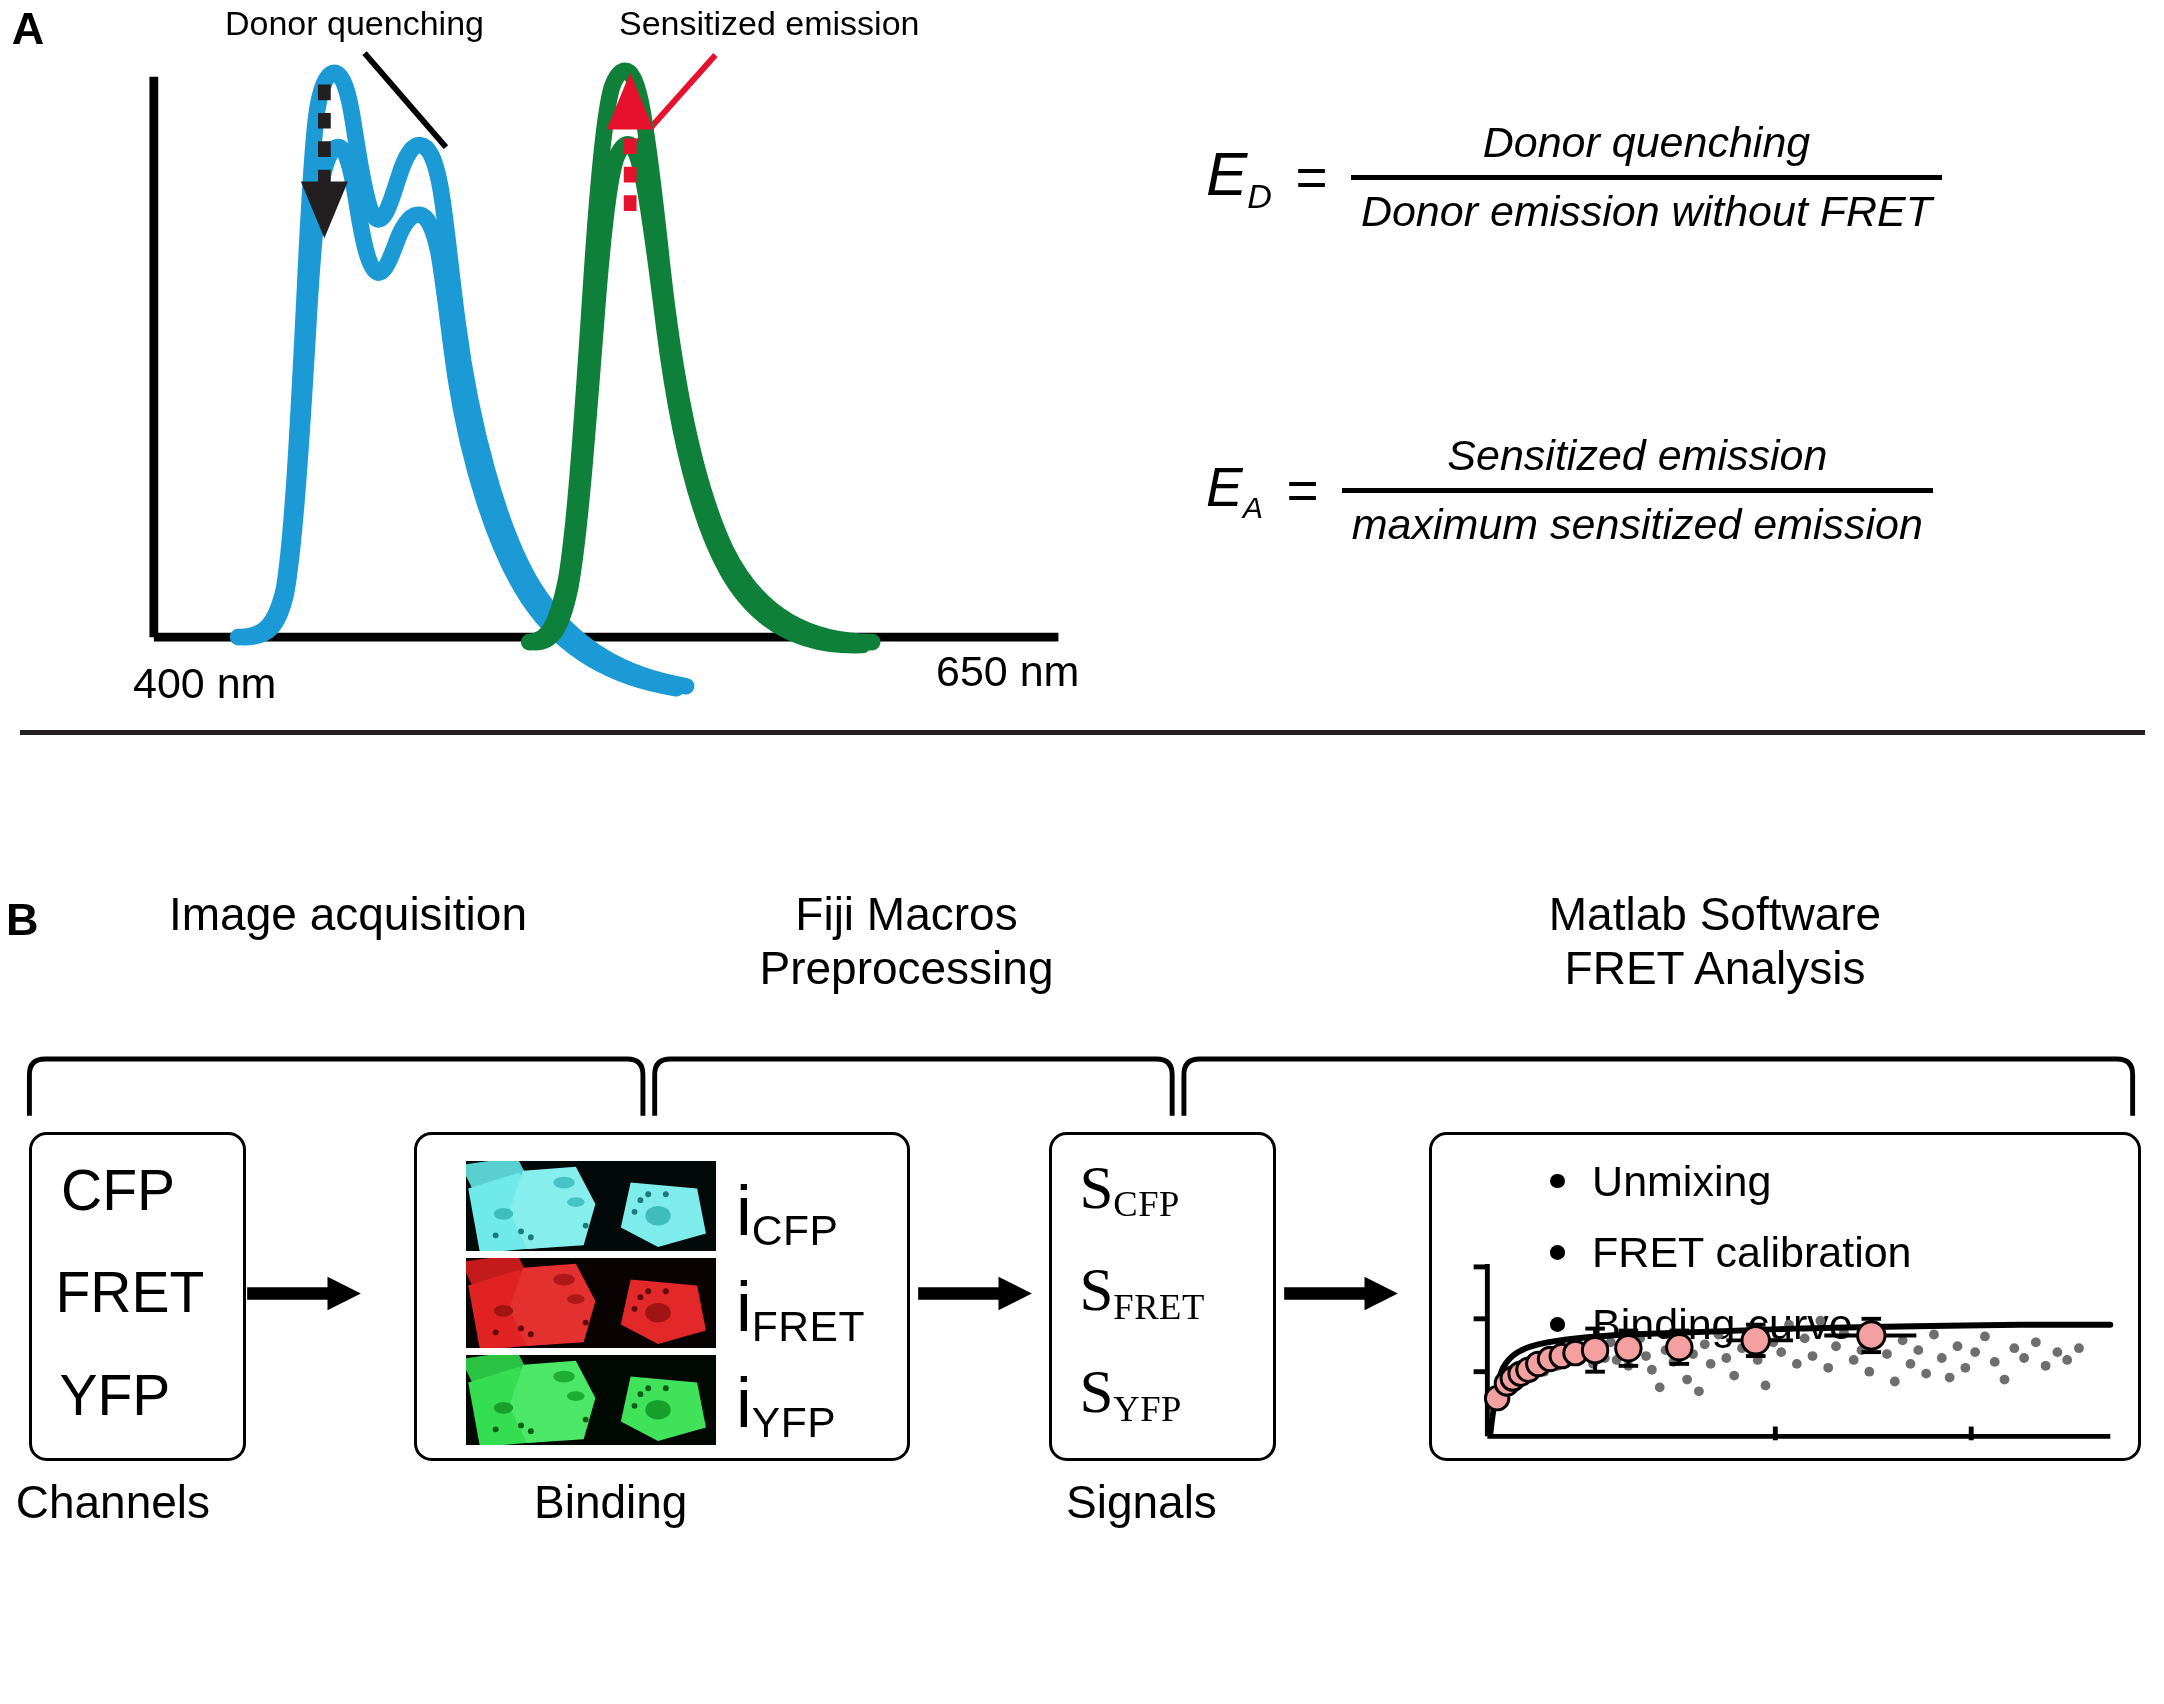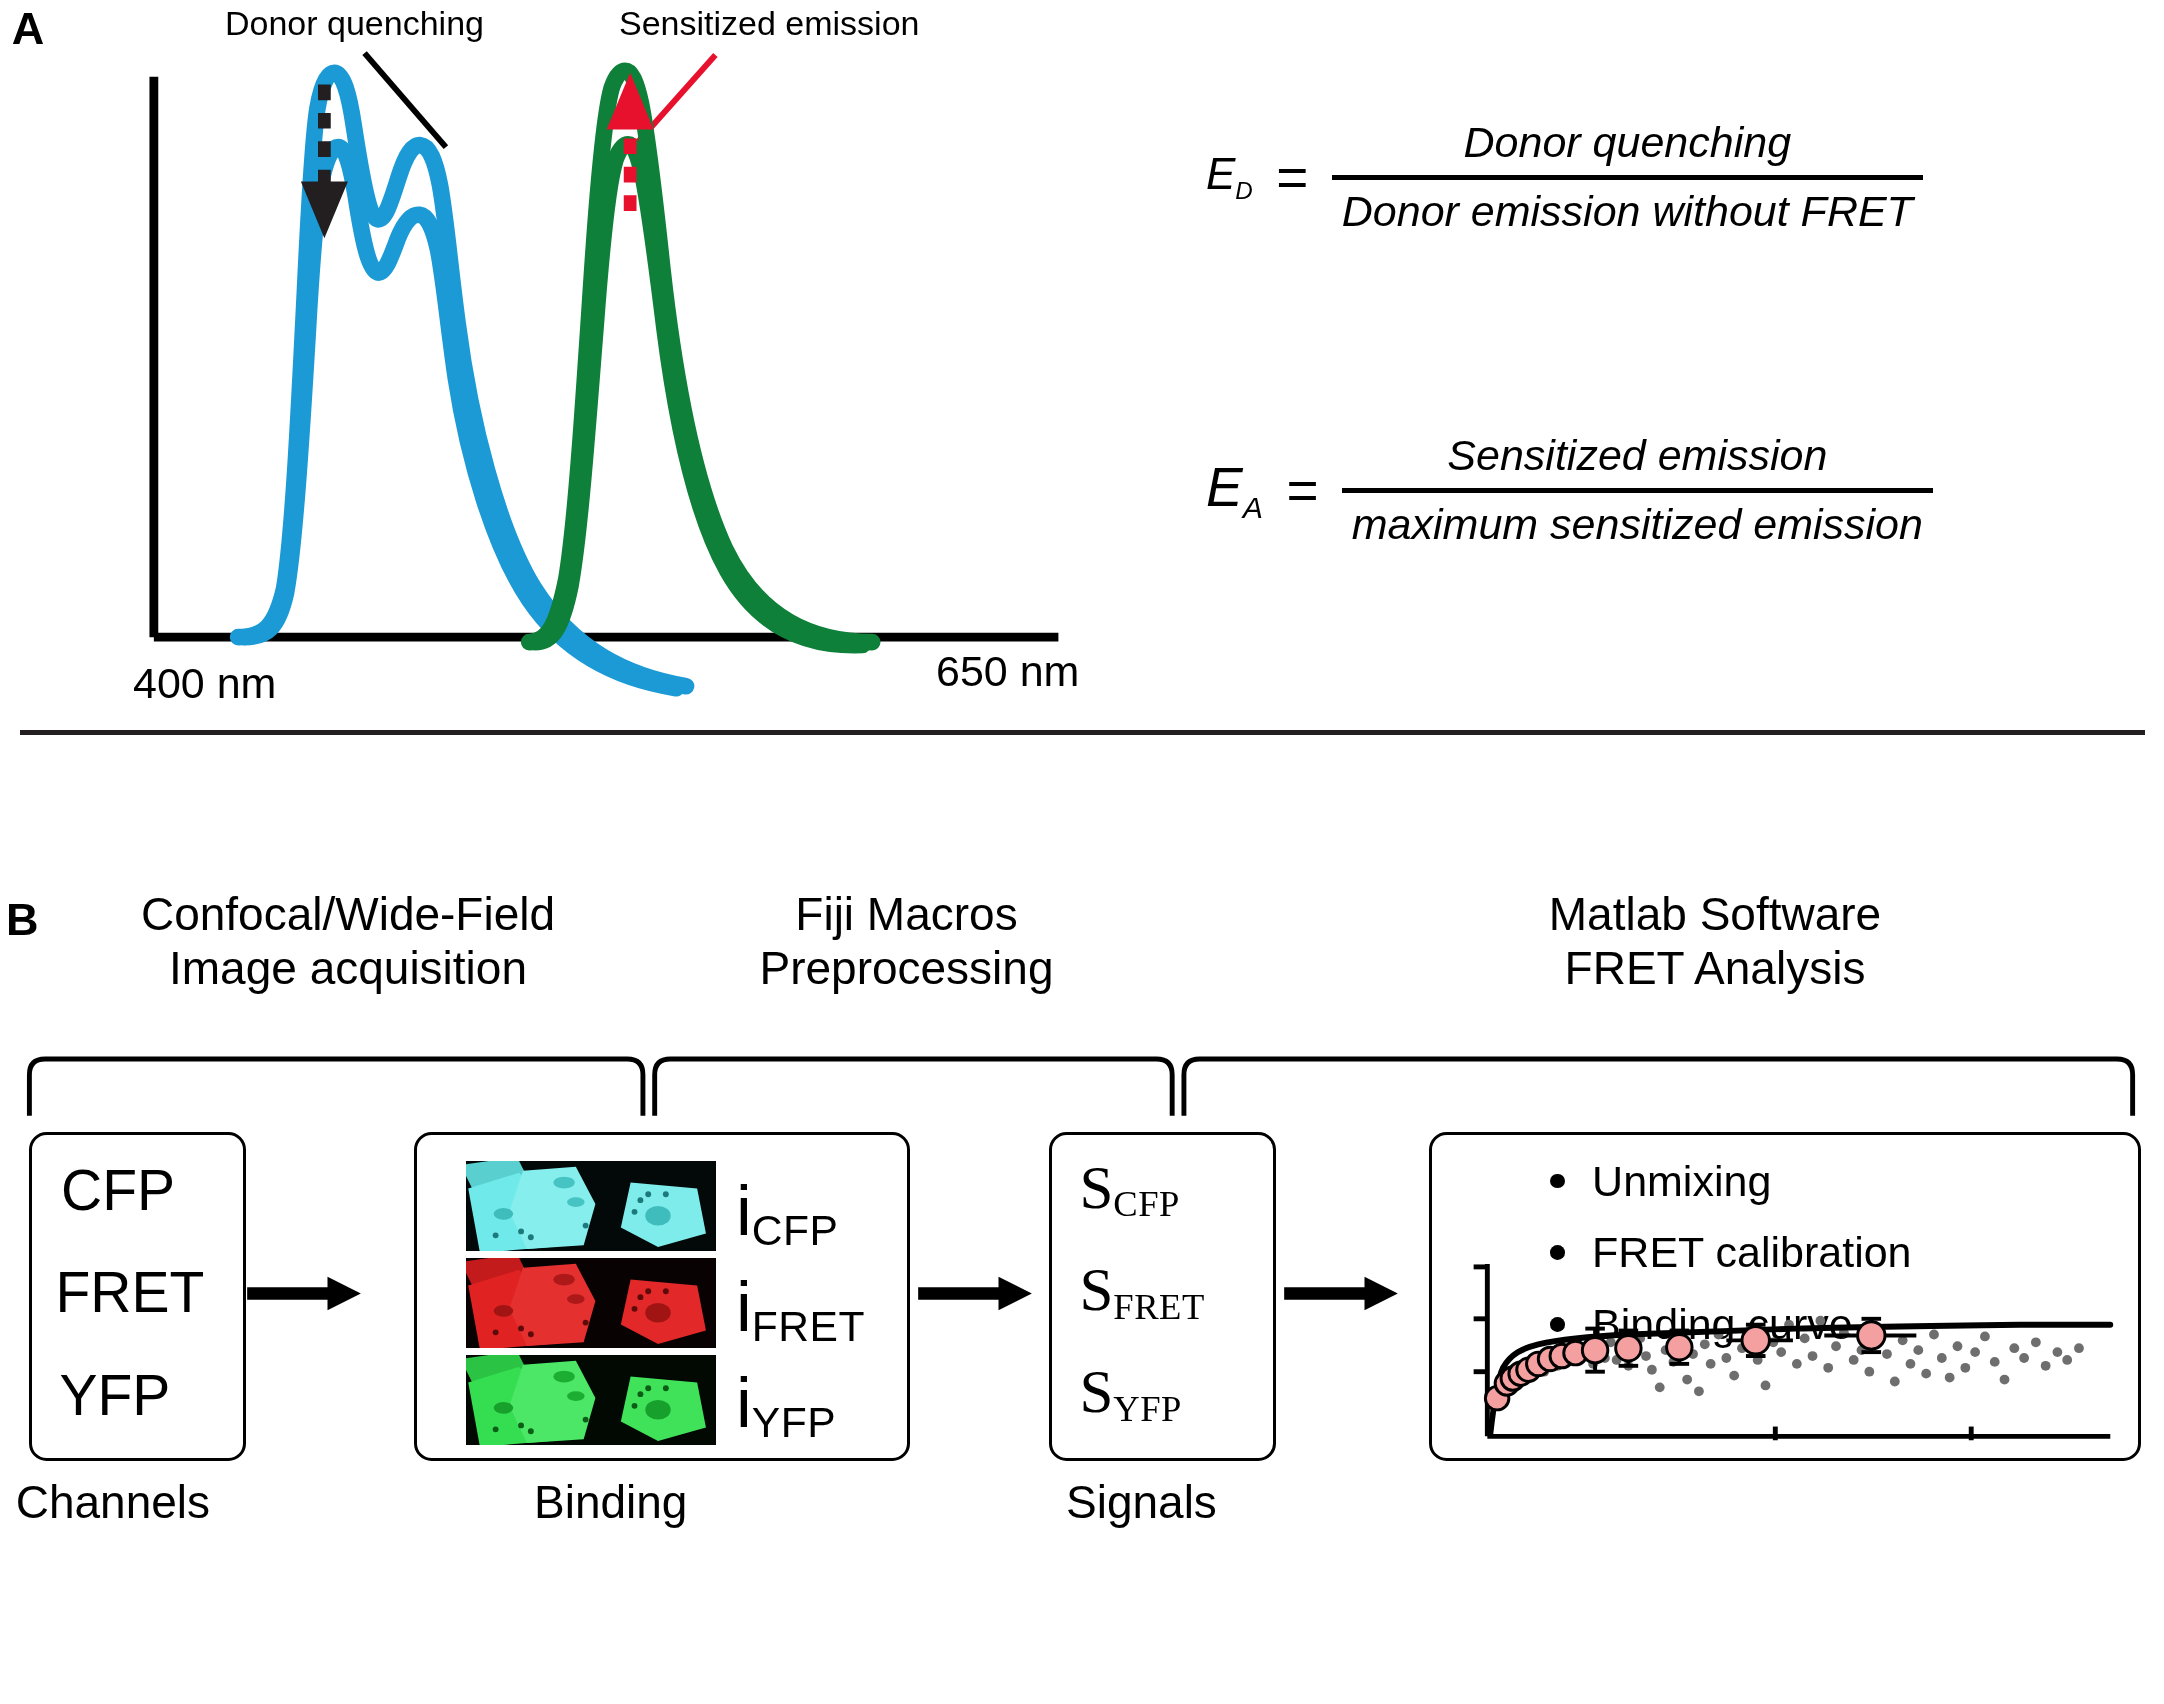--- a/index.html
+++ b/index.html
@@ -85,21 +85,21 @@
     <polygon points="331,243 307,185 355,185" fill="#231f20"></polygon>
 
     <line x1="643" y1="215" x2="643" y2="120" stroke="#e8112d" stroke-width="13" stroke-dasharray="16 13"></line>
     <polygon points="643,74 619,132 667,132" fill="#e8112d"></polygon>
   </svg>
 
   <div class="abs axis-label" style="left:133px;top:647px;margin-top:12px;">400 nm</div>
   <div class="abs axis-label" style="left:936px;top:647px;">650 nm</div>
 
   <div class="abs" style="left:1206px;top:118px;display:flex;align-items:center;gap:23.5px;">
-    <span class="eq" style="font-size:44px;">
+    <span class="eq" style="font-size:62px;">
       <span>E</span><sub style="font-size:0.55em;font-style:italic;">D</sub>
     </span>
     <span class="eq" style="font-size:55px;font-style:normal;">=</span>
     <span style="display:inline-flex;flex-direction:column;align-items:center;">
       <span class="eq" style="padding:0 9.8px 7.8px;">Donor quenching</span>
       <span style="width:100%;height:4.9px;background:#000;"></span>
       <span class="eq" style="padding:7.8px 9.8px 0;">Donor emission without FRET</span>
     </span>
   </div>
 
@@ -116,21 +116,20 @@
   </div>
 </div>
 
 <div class="divider"></div>
 
 <div class="abs" id="panelB">
 
   <div class="abs panel-letter" style="left:5.9px;top:152px;">B</div>
 
   <div class="abs col-head" style="left:54px;top:142px;width:588px;">
-    <div>Confocal/Wide-Field</div>
     <div>Image acquisition</div>
   </div>
 
   <div class="abs col-head" style="left:676px;top:142px;width:461px;">
     <div>Fiji Macros</div>
     <div>Preprocessing</div>
   </div>
 
   <div class="abs col-head" style="left:1372px;top:142px;width:686px;">
     <div>Matlab Software</div>

